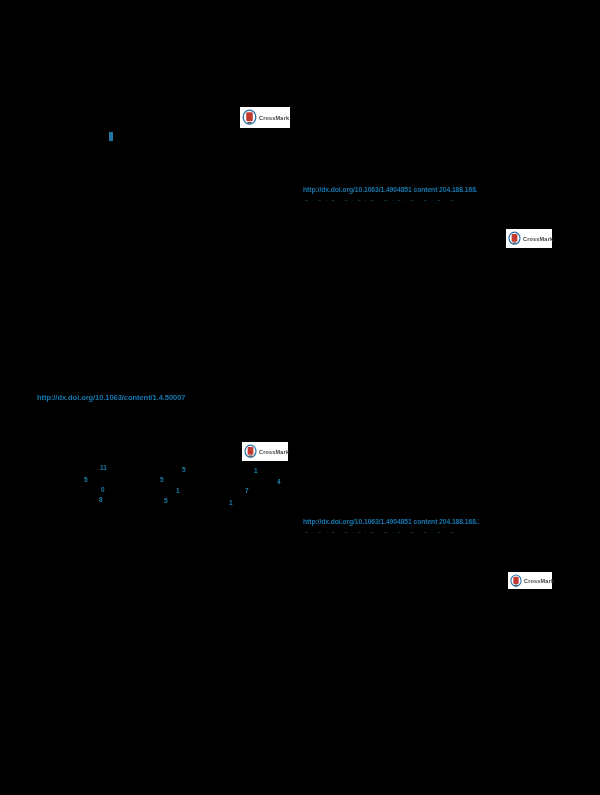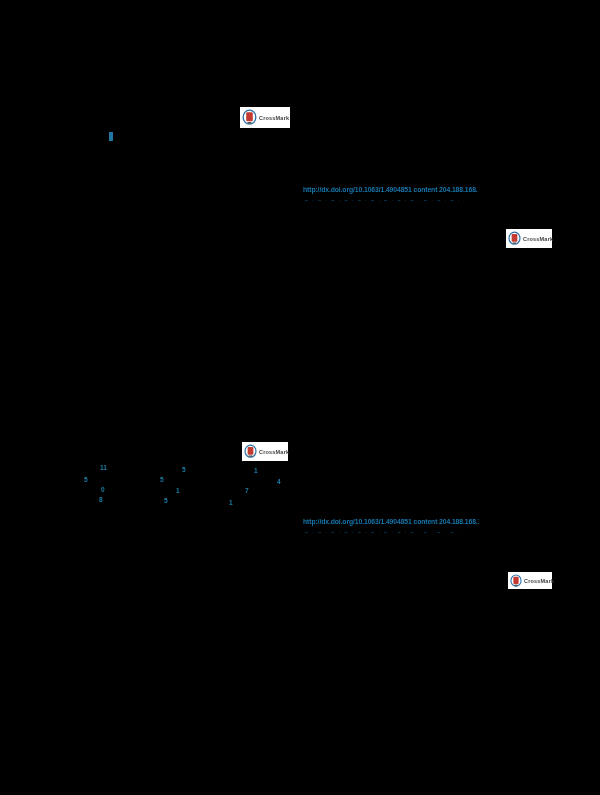--- a/index.html
+++ b/index.html
@@ -67,20 +67,21 @@
 
   <div class="crossmark cm-2">
     <svg width="13" height="15" viewBox="0 0 20 22">
       <ellipse cx="10" cy="10.5" rx="8.4" ry="9.4" fill="#ffffff" stroke="#2a6fa8" stroke-width="1.8"></ellipse>
       <rect x="5.6" y="4" width="8.8" height="12" rx="1.6" fill="#c23b33"></rect>
       <rect x="7.2" y="17" width="5.6" height="2.2" fill="#555555"></rect>
     </svg>
     <span class="cm-label">CrossMark</span>
   </div>
 
+  <a class="doi-link link-2" href="#">http://dx.doi.org/10.1063/content/1.4.50007</a>
 
   <div class="crossmark cm-3">
     <svg width="13" height="15" viewBox="0 0 20 22">
       <ellipse cx="10" cy="10.5" rx="8.4" ry="9.4" fill="#ffffff" stroke="#2a6fa8" stroke-width="1.8"></ellipse>
       <rect x="5.6" y="4" width="8.8" height="12" rx="1.6" fill="#c23b33"></rect>
       <rect x="7.2" y="17" width="5.6" height="2.2" fill="#555555"></rect>
     </svg>
     <span class="cm-label">CrossMark</span>
   </div>
 

